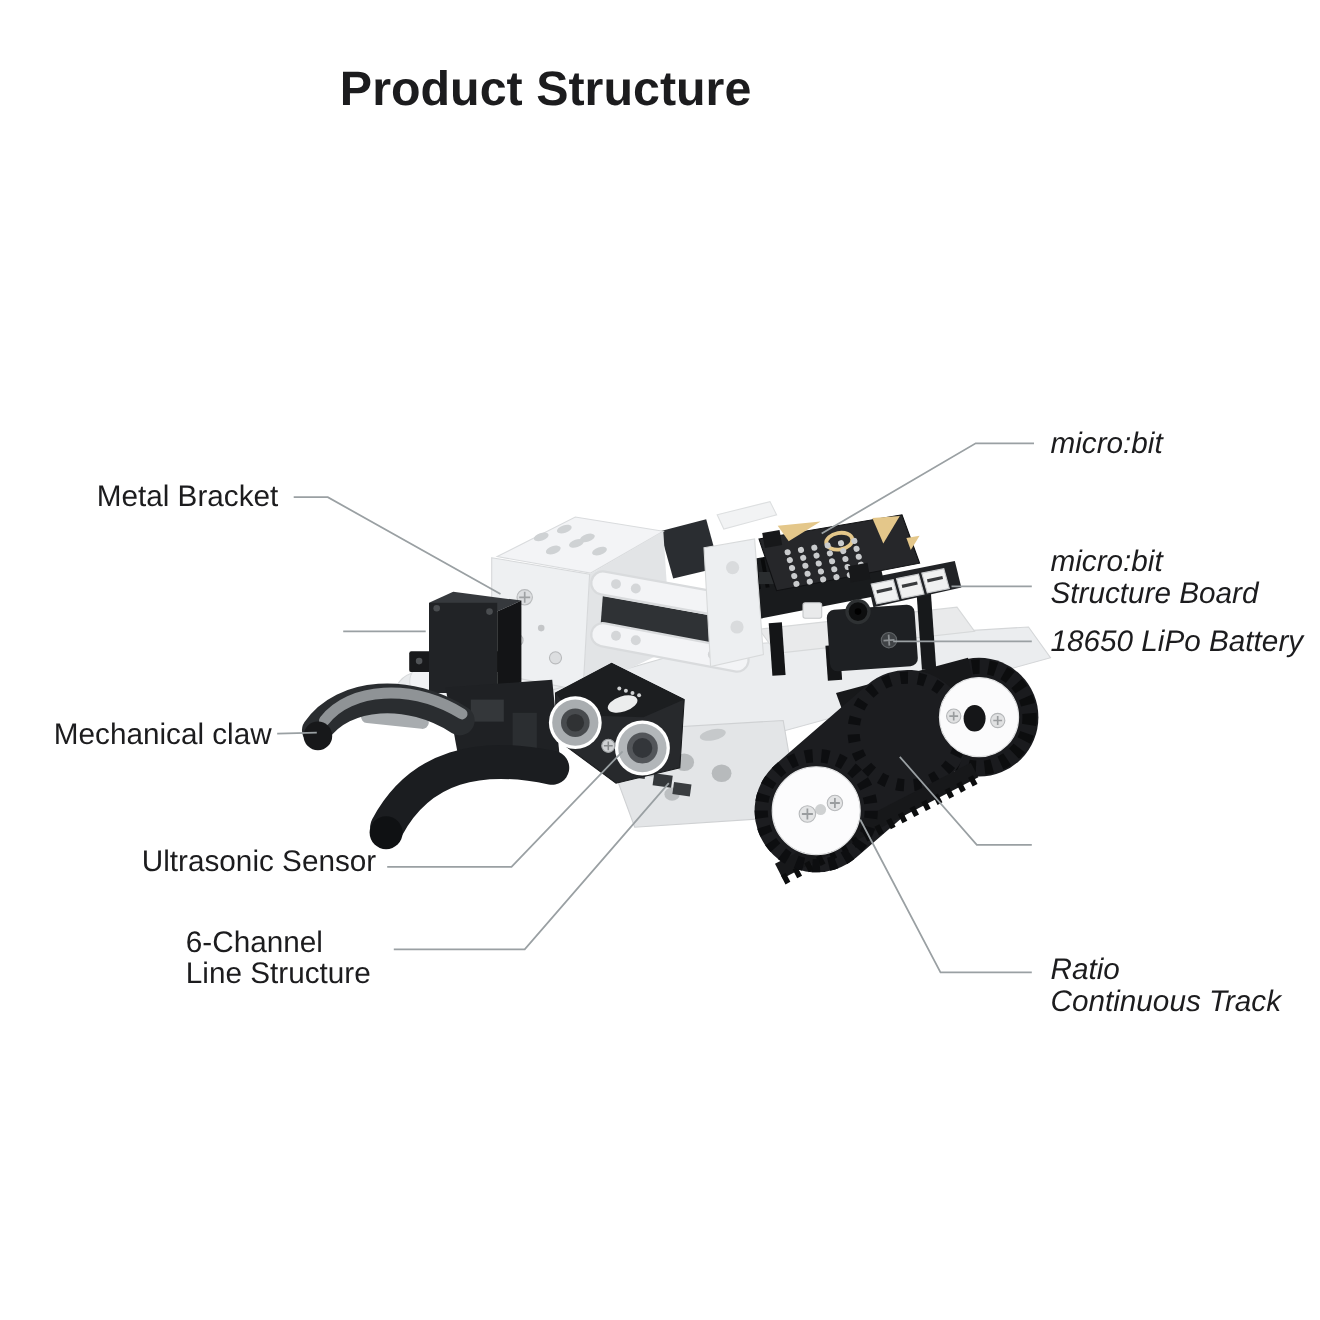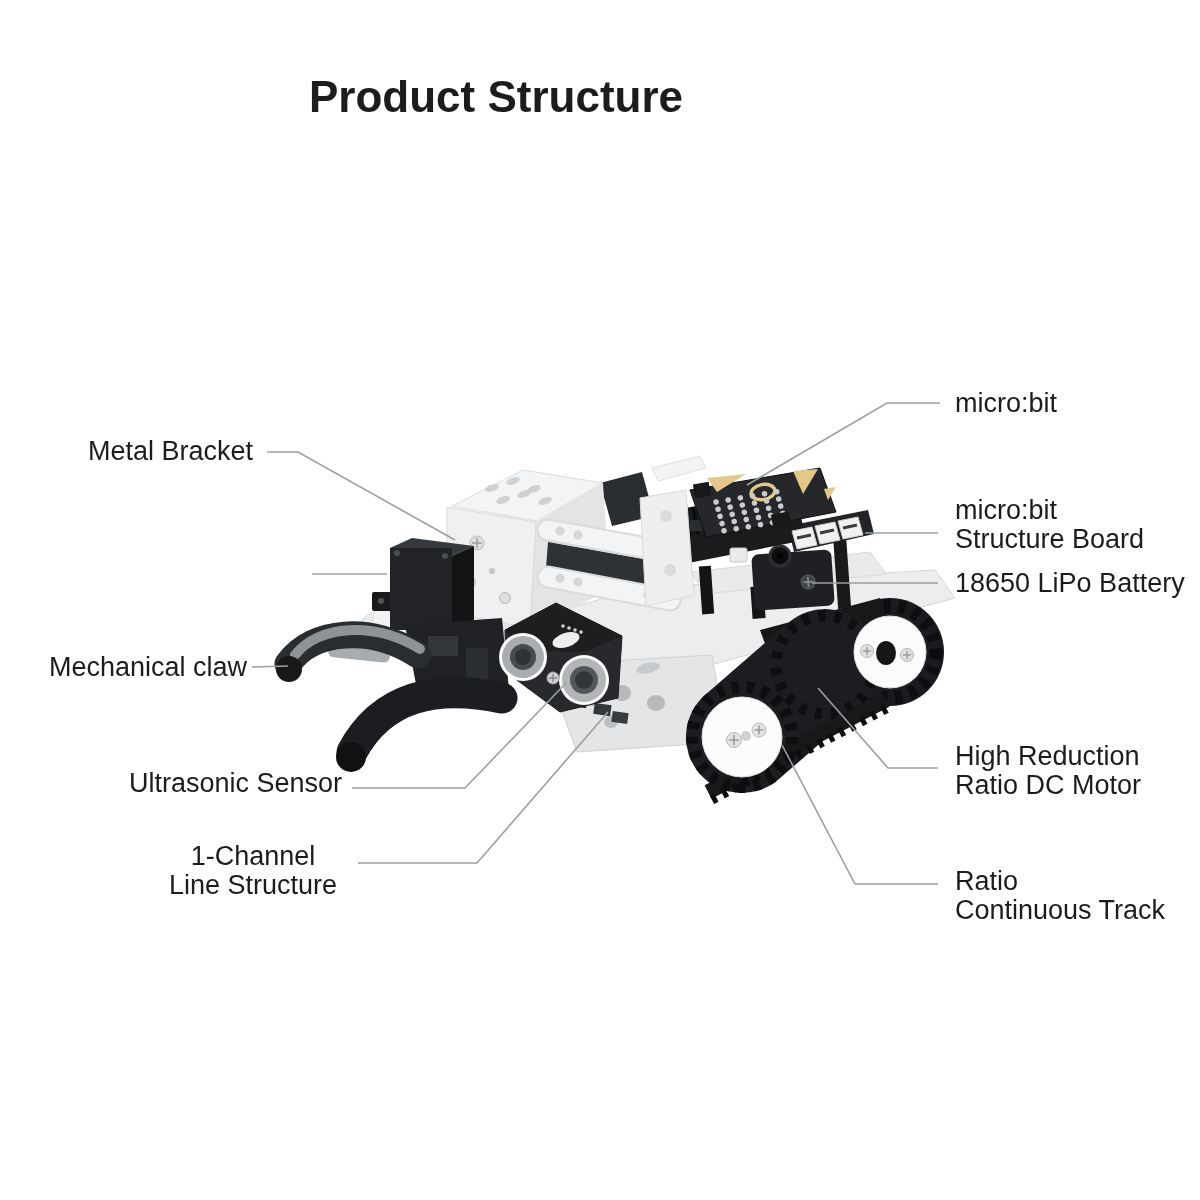--- a/index.html
+++ b/index.html
@@ -3,26 +3,26 @@
 <meta charset="utf-8">
 <style>
   :root{
     --background:#ffffff; --text:#1c1c1e; --leader-line:#9aa0a3;
     --gold-accent:#e4c78a; --dark-part:#1b1d20; --light-part:#eff0f2;
   }
   html,body{margin:0;padding:0;background:var(--background);}
   #stage{position:relative;width:1200px;height:1200px;background:var(--background);
          font-family:"Liberation Sans","DejaVu Sans",sans-serif;overflow:hidden;}
   #robot-svg{position:absolute;left:0;top:0;z-index:1;}
-  .title{position:absolute;left:0;top:72px;width:992px;text-align:center;z-index:3;
+  .title{position:absolute;left:0;top:56px;width:992px;text-align:center;z-index:3;
          font-size:44px;font-weight:700;color:var(--text);letter-spacing:0px;}
   .lbl{position:absolute;z-index:3;font-size:27px;line-height:29px;color:var(--text);
        white-space:nowrap;font-weight:400;}
-  .lbl.left{text-align:center;}
-  .lbl.right{text-align:left;}
+  .lbl.left{text-align:left;}
+  .lbl.right{text-align:left;font-style:italic;}
   .lbl span{display:block;}
   .leader{fill:none;stroke:var(--leader-line);stroke-width:1.6px;}
   .gold{fill:var(--gold-accent);}
 </style>
 </head>
 <body>
 
 <div id="stage">
 
   <div class="title">Product Structure</div>
@@ -239,36 +239,32 @@
   <div class="lbl left" style="right:947px;top:437px">
     <span>Metal Bracket</span>
   </div>
   <div class="lbl left" style="right:953px;top:653px">
     <span>Mechanical claw</span>
   </div>
   <div class="lbl left" style="right:858px;top:769px">
     <span>Ultrasonic Sensor</span>
   </div>
   <div class="lbl left" style="right:863px;top:842px">
-    <span>1-Channel</span>
+    <span>6-Channel</span>
     <span>Line Structure</span>
   </div>
 
   <div class="lbl right" style="left:955px;top:389px">
     <span>micro:bit</span>
   </div>
   <div class="lbl right" style="left:955px;top:496px">
     <span>micro:bit</span>
     <span>Structure Board</span>
   </div>
   <div class="lbl right" style="left:955px;top:569px">
     <span>18650 LiPo Battery</span>
   </div>
-  <div class="lbl right" style="left:955px;top:742px">
-    <span>High Reduction</span>
-    <span>Ratio DC Motor</span>
-  </div>
   <div class="lbl right" style="left:955px;top:867px">
     <span>Ratio</span>
     <span>Continuous Track</span>
   </div>
 
 </div>
 
 </body></html>

